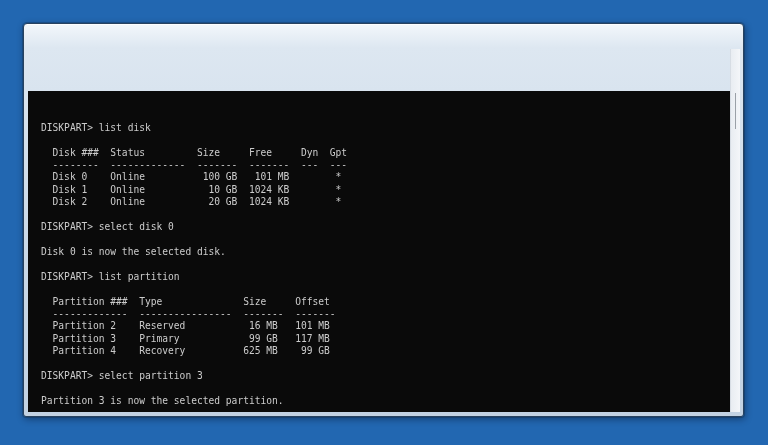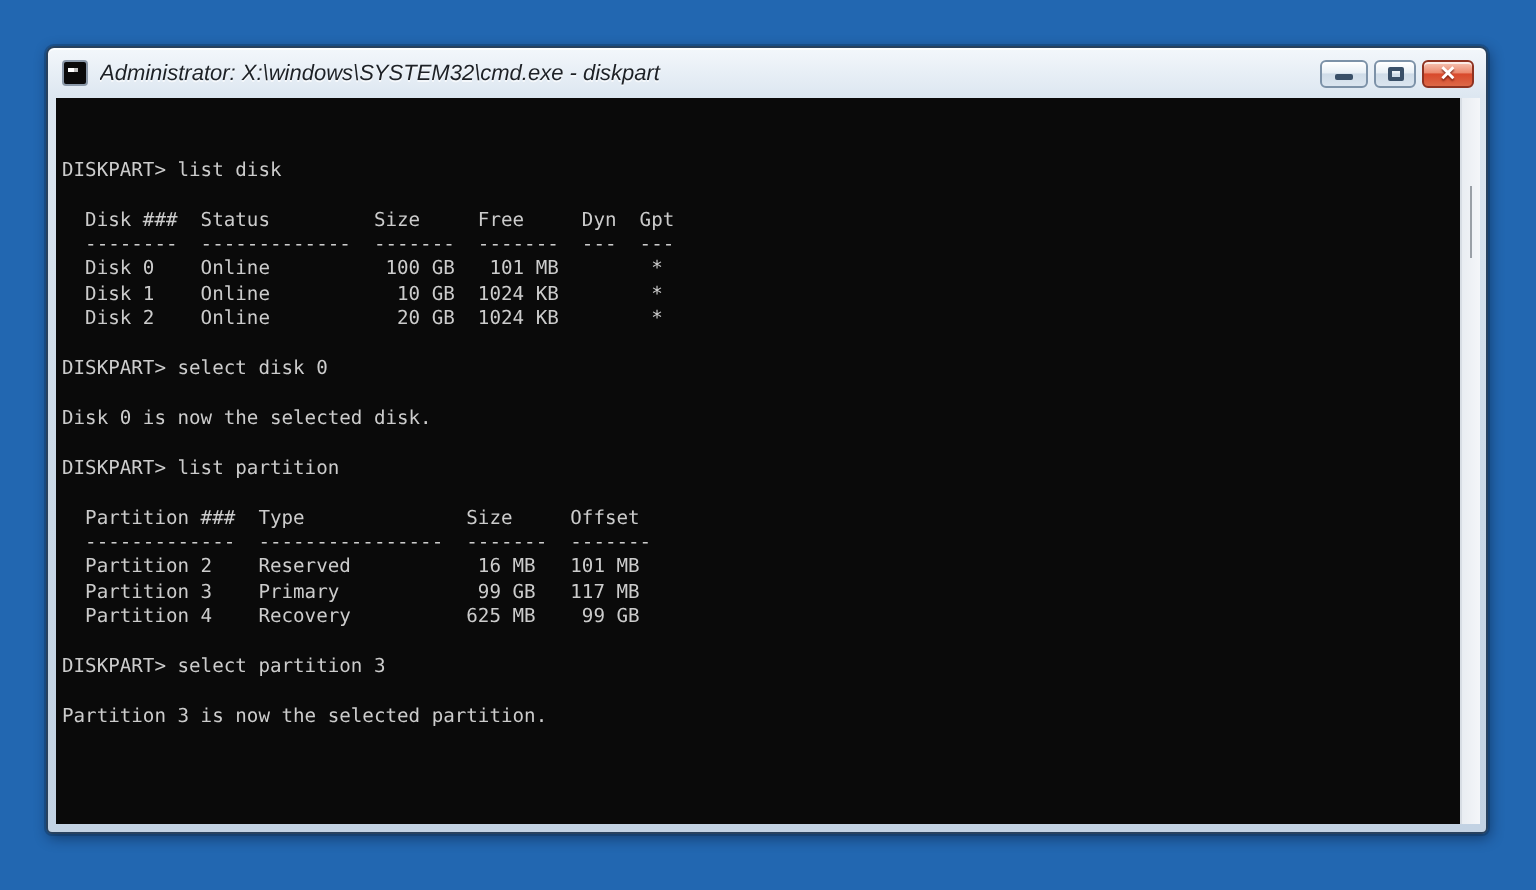--- a/index.html
+++ b/index.html
@@ -68,24 +68,25 @@
     text-align:center; text-shadow:0 1px 1px rgba(110,25,12,.8);
   }
 
   
   .console-wrap {
     position:absolute; left:4px; right:3px; top:25px; bottom:4px;
     display:flex;
   }
   .screen {
     flex:1; background:#0a0a0a; overflow:hidden;
-    padding:6px 0 0 3px;
+    padding:6px 0 0 13px;
     font-family:"DejaVu Sans Mono","Liberation Mono",monospace;
     font-size:9.6px; line-height:12.4px; color:#cccccc;
     white-space:pre;
+    margin-top:42px;
   }
   .screen pre {
     font:inherit; color:inherit; white-space:pre;
   }
   .blank-line { height:12.4px; }
 
   
   .scrollbar {
     flex:0 0 10px; background:linear-gradient(90deg,#e9edf2,#f4f6f9);
     position:relative; border-left:1px solid #d7dde4;
@@ -93,35 +94,20 @@
   .scroll-thumb {
     position:absolute; left:4px; top:44px; width:1px; height:36px;
     background:#9aa0a7;
   }
 </style>
 </head>
 <body>
 
 <div class="window">
 
-  <div class="titlebar">
-    <span class="cmd-icon"></span>
-    <span class="window-title">Administrator: X:\windows\SYSTEM32\cmd.exe - diskpart</span>
-    <span class="controls">
-      <span class="win-btn btn-min">
-        <span class="glyph"></span>
-      </span>
-      <span class="win-btn btn-max">
-        <span class="glyph"></span>
-      </span>
-      <span class="win-btn btn-close">
-        <span class="glyph">✕</span>
-      </span>
-    </span>
-  </div>
 
   <div class="console-wrap">
     <div class="screen">
       <pre>DISKPART&gt; list disk
 
   Disk ###  Status         Size     Free     Dyn  Gpt
   --------  -------------  -------  -------  ---  ---
   Disk 0    Online          100 GB   101 MB        *
   Disk 1    Online           10 GB  1024 KB        *
   Disk 2    Online           20 GB  1024 KB        *

